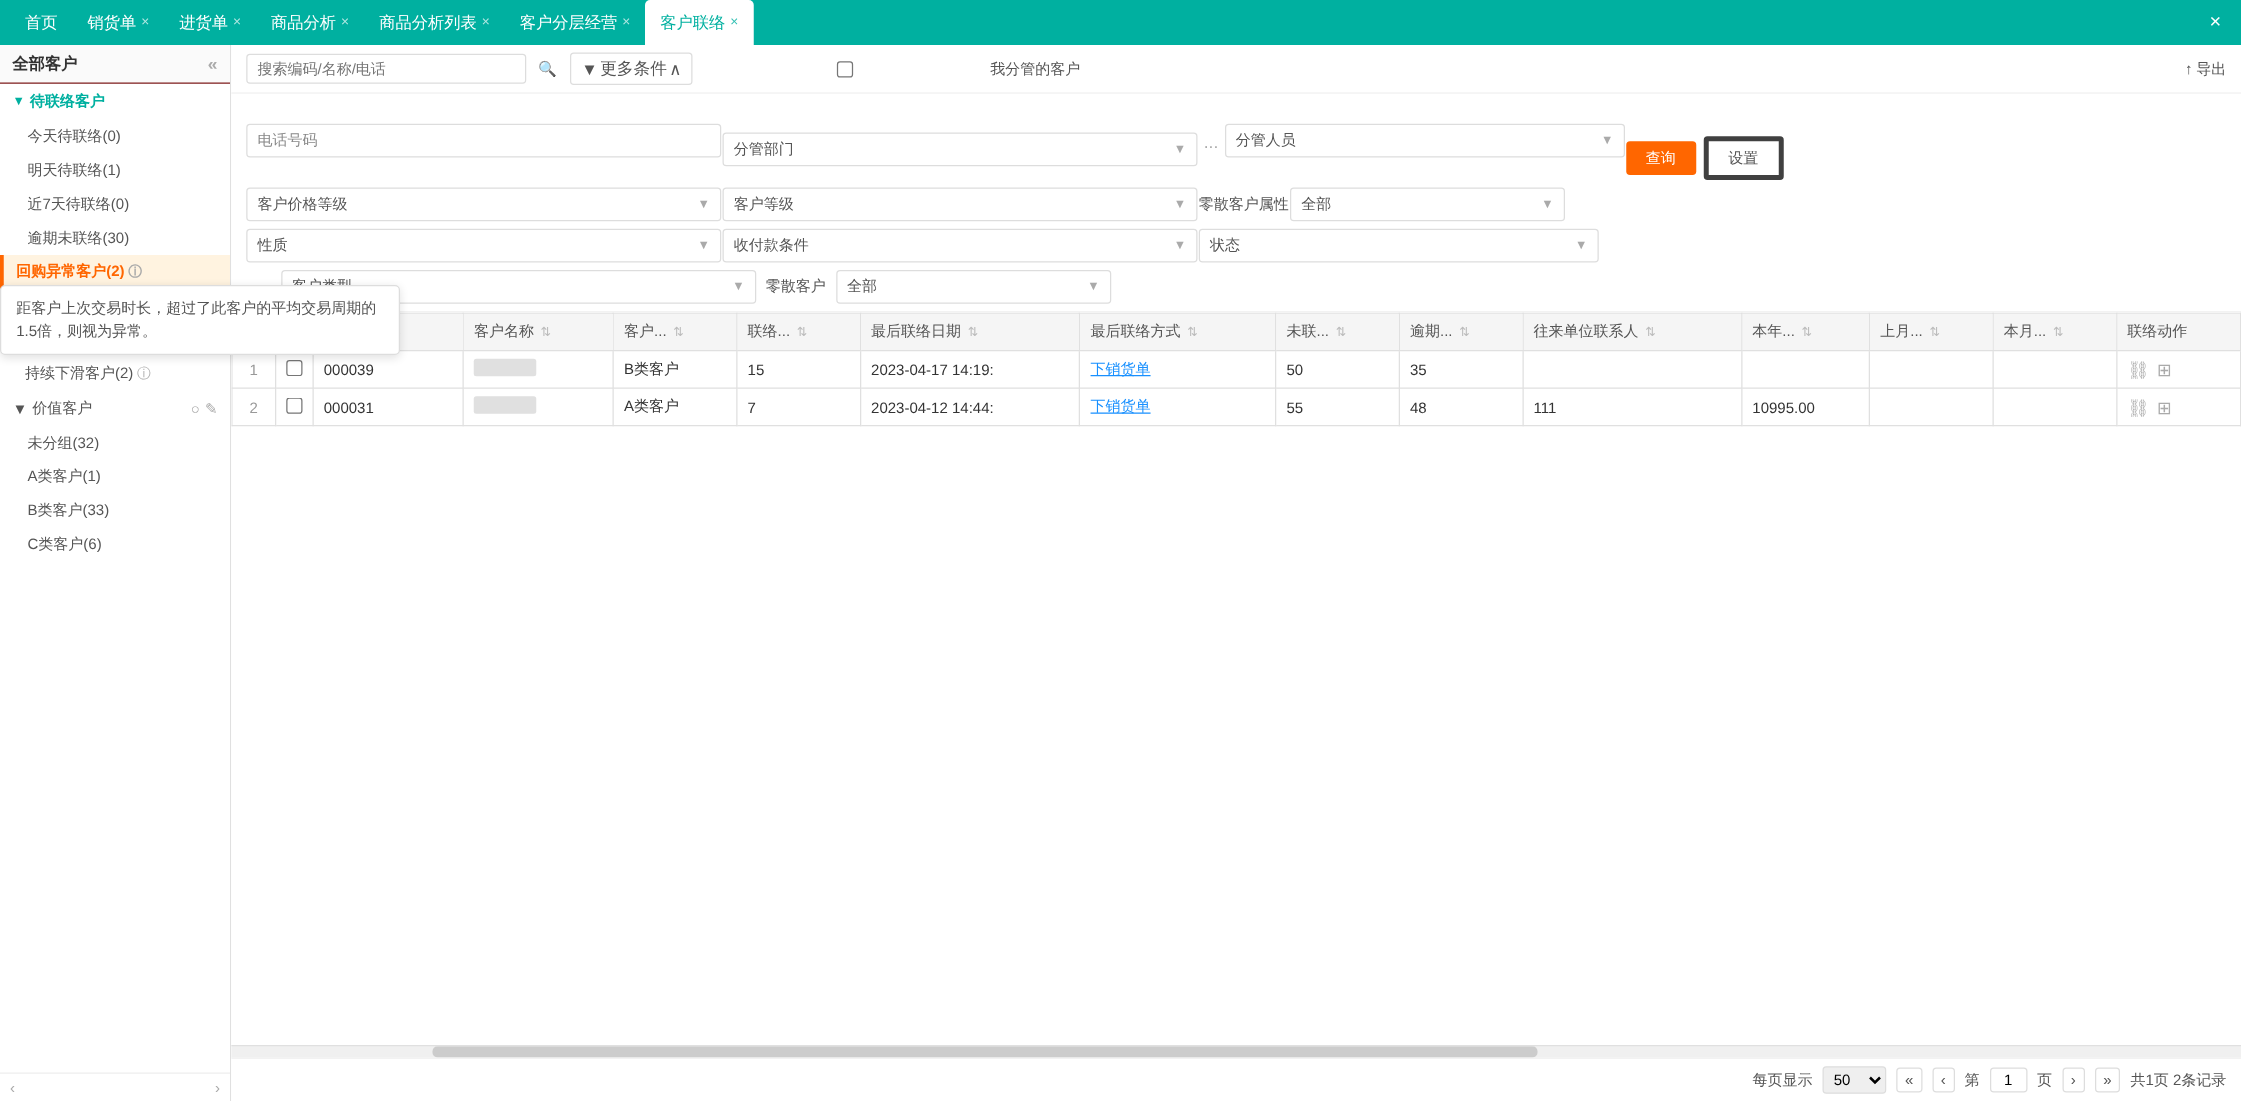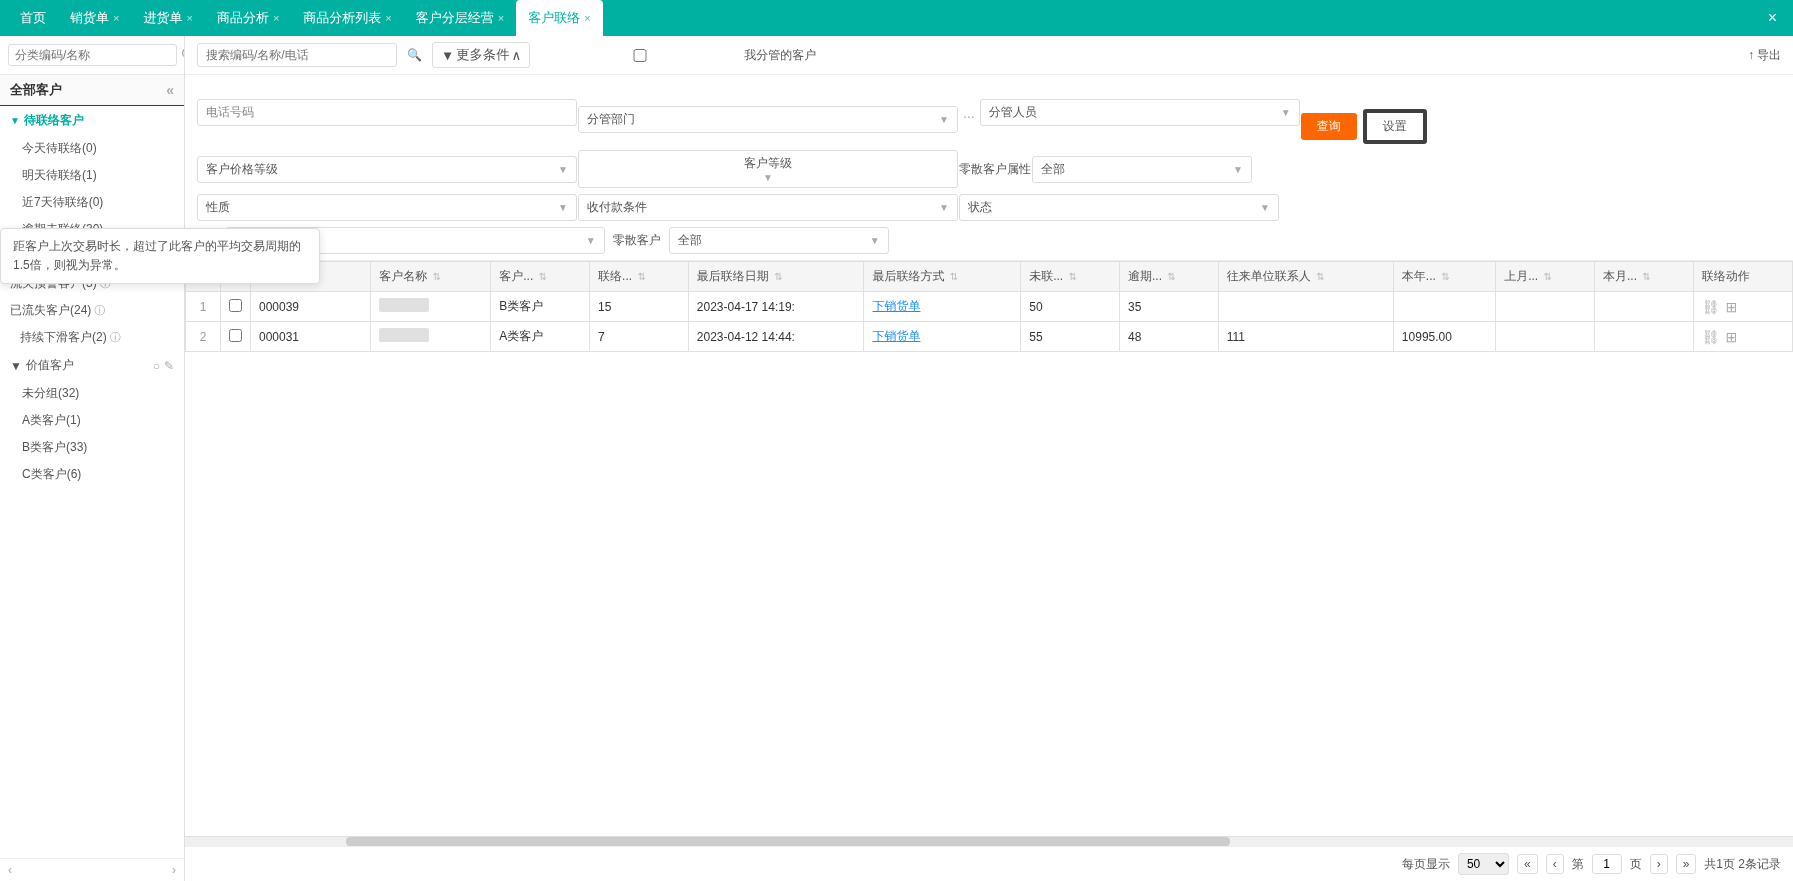--- a/index.html
+++ b/index.html
@@ -77,21 +77,21 @@
       background: #fff;
     }
 
     
     .filter-bar {
       padding: 6px 12px; background: #fff; border-bottom: 1px solid #eee;
       display: flex; align-items: center; gap: 10px;
     }
     .filter-bar input {
       border: 1px solid #ddd; border-radius: 3px;
-      padding: 4px 8px; font-size: 12px; outline: none; width: 200px;
+      padding: 4px 8px; font-size: 12px; outline: none; width: 224px;
     }
     .filter-bar .search-btn { color: #aaa; cursor: pointer; }
     .filter-bar .more-cond {
       color: #555; cursor: pointer; display: flex; align-items: center; gap: 2px;
       border: 1px solid #ddd; border-radius: 3px; padding: 3px 8px;
       background: #fff;
     }
     .filter-bar .my-customer {
       display: flex; align-items: center; gap: 4px; color: #555; cursor: pointer;
     }
@@ -232,24 +232,20 @@
   <div class="nav-item active">
     <span>客户联络</span>
     <span style="font-size:11px;opacity:0.8;">×</span>
   </div>
   <div class="close-all">×</div>
 </div>
 
 <div class="main-layout">
 
   <div class="sidebar">
-    <div class="sidebar-search">
-      <input type="text" placeholder="分类编码/名称" style="">
-      <span class="search-icon">🔍</span>
-    </div>
     <div class="sidebar-title">
       <span>全部客户</span>
       <span class="collapse-btn">«</span>
     </div>
     <div class="sidebar-content">
 
       <div class="sidebar-section-header">
         <span class="arrow">▼</span>
         <span>待联络客户</span>
       </div>
@@ -353,21 +349,21 @@
           <button class="btn-query">查询</button>
           <button class="btn-setting">设置</button>
         </div>
       </div>
 
       <div class="filter-row">
         <div class="filter-select" style="max-width:380px;">
           <span>客户价格等级</span>
           <span class="arr">▼</span>
         </div>
-        <div class="filter-select" style="max-width:380px;flex-direction:column;">
+        <div class="filter-select" style="max-width:380px;">
           <span>客户等级</span>
           <span class="arr">▼</span>
         </div>
         <span class="inline-label">零散客户属性</span>
         <div class="filter-select" style="max-width:220px;">
           <span>全部</span>
           <span class="arr">▼</span>
         </div>
       </div>
 

